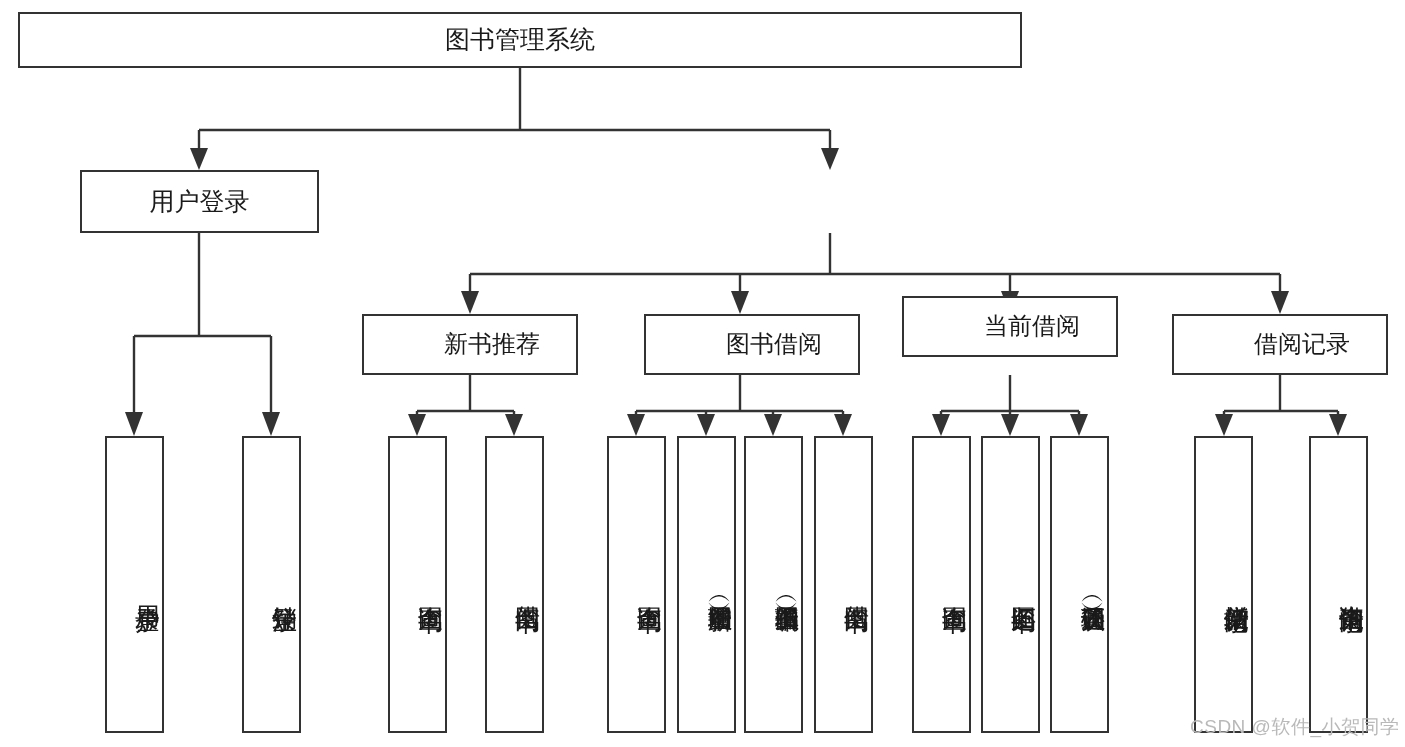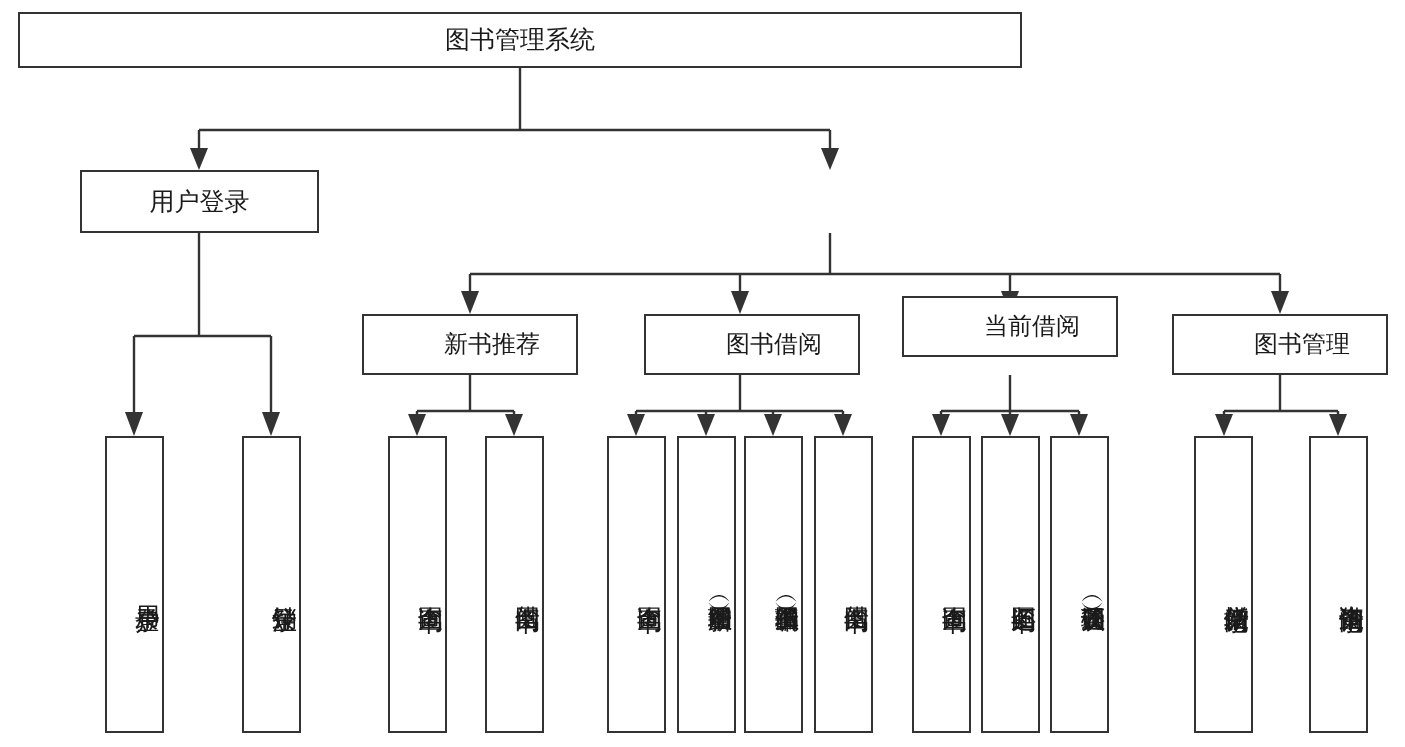--- a/index.html
+++ b/index.html
@@ -153,21 +153,21 @@
   <div class="node level3" style="left:362px; top:314px; width:216px; height:61px;">
     <span>新书推荐</span>
   </div>
   <div class="node level3" style="left:644px; top:314px; width:216px; height:61px;">
     <span>图书借阅</span>
   </div>
   <div class="node level3" style="left:902px; top:296px; width:216px; height:61px;">
     <span>当前借阅</span>
   </div>
   <div class="node level3" style="left:1172px; top:314px; width:216px; height:61px;">
-    <span>图书管理</span>
+    <span>借阅记录</span>
   </div>
 
   <div class="node leaf" style="left:105px; top:436px; width:59px; height:297px;">
     <span>用户登录</span>
   </div>
   <div class="node leaf" style="left:242px; top:436px; width:59px; height:297px;">
     <span>注销登录</span>
   </div>
 
   <div class="node leaf" style="left:388px; top:436px; width:59px; height:297px;">
@@ -200,14 +200,15 @@
     <span>确认归还（管理员）</span>
   </div>
 
   <div class="node leaf" style="left:1194px; top:436px; width:59px; height:297px;">
     <span>新增借阅记录</span>
   </div>
   <div class="node leaf" style="left:1309px; top:436px; width:59px; height:297px;">
     <span>查询借阅记录</span>
   </div>
 
+  <div class="watermark">CSDN @软件_小贺同学</div>
 
 </div>
 
 </body></html>

